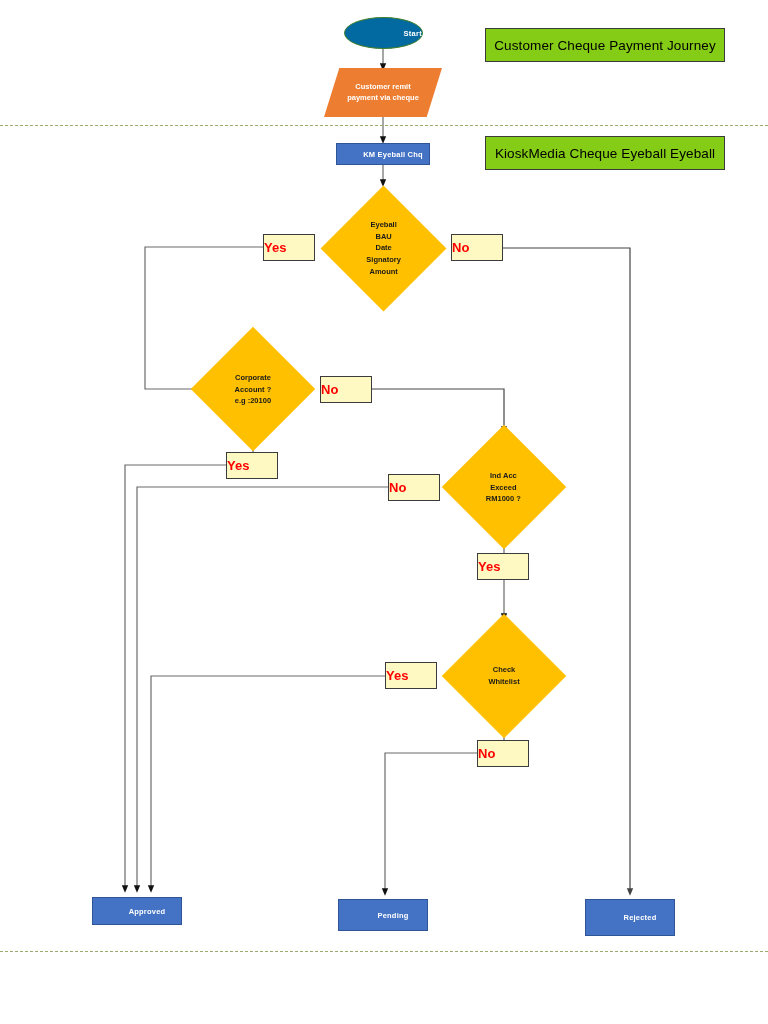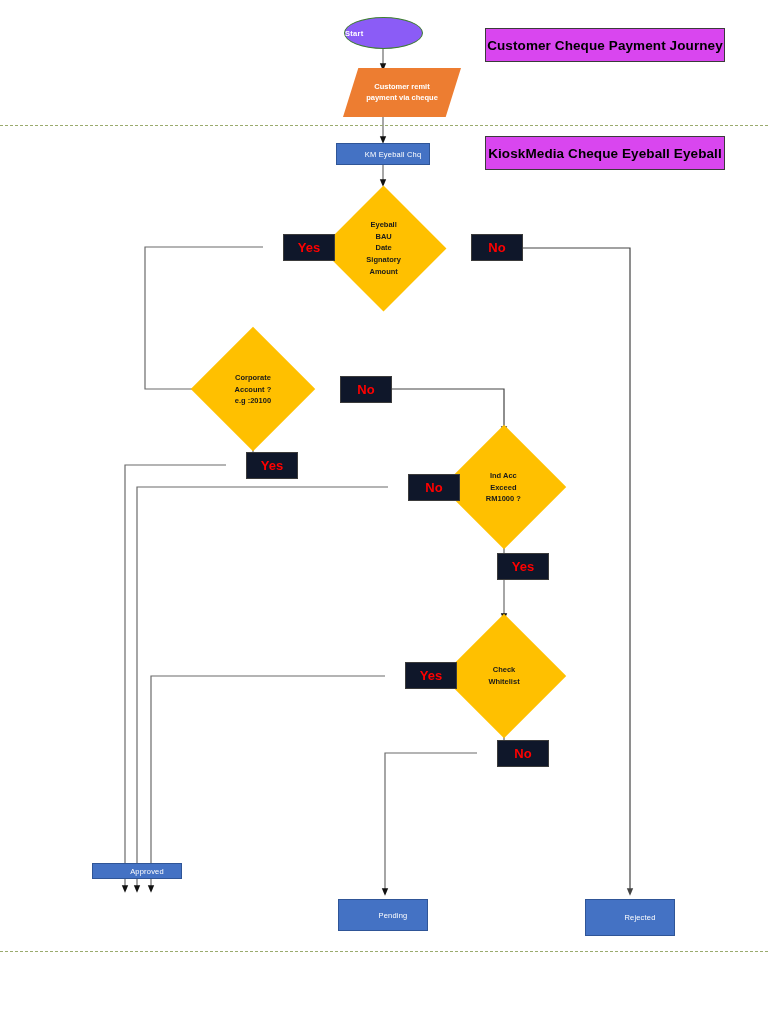--- a/index.html
+++ b/index.html
@@ -22,23 +22,23 @@
     position: absolute;
     left: 0; top: 0;
     width: 768px; height: 1024px;
     pointer-events: none;
   }
   .node { position: absolute; }
 
   
   .terminator {
     border-radius: 50%;
-    background: #8b5cf6;
+    background: #0369a1;
     border: 1px solid #3f7f32;
-    display: flex; align-items: center; justify-content: flex-start;
+    display: flex; align-items: center; justify-content: flex-end;
     color: #ffffff;
     font-size: 7.5px;
     font-weight: bold;
     letter-spacing: .3px;
     text-align: center;
   }
 
   
   .parallelogram {
     background: #ed7d31;
@@ -51,21 +51,21 @@
     clip-path: polygon(13% 0%, 100% 0%, 87% 100%, 0% 100%);
   }
 
   
   .process {
     background: #4472c4;
     border: 1px solid #2f5597;
     display: flex; align-items: center; justify-content: center;
     color: #ffffff;
     font-size: 7.5px;
-    font-weight: normal;
+    font-weight: bold;
     text-align: center;
     letter-spacing: .2px;
     padding-left: 20px;
   }
 
   
   .decision {
     background: #ffc000;
     transform: rotate(45deg);
     display: flex; align-items: center; justify-content: center;
@@ -75,37 +75,36 @@
     color: #1a1a1a;
     font-size: 7.5px;
     font-weight: bold;
     text-align: center;
     line-height: 1.55;
     white-space: nowrap;
   }
 
   
   .tag {
-    background: #0f172a;
+    background: #fef9c3;
     border: 1.6px solid #3b3b3b;
-    display: flex; align-items: center; justify-content: center;
+    display: flex; align-items: center; justify-content: flex-start;
     color: #ff0000;
     font-size: 13px;
     font-weight: bold;
-    margin-left: 20px;
   }
 
   
   .titlebox {
-    background: #d946ef;
+    background: #84cc16;
     border: 1.6px solid #3b3b3b;
     display: flex; align-items: center; justify-content: center;
     color: #000000;
     font-size: 13.5px;
-    font-weight: bold;
+    font-weight: normal;
     letter-spacing: .1px;
   }
 
   
   .lane-sep {
     position: absolute;
     height: 0;
     border-top: 1.4px dashed #9aab6e;
   }
 </style>
@@ -163,21 +162,21 @@
   </div>
 
   <div class="node titlebox" style="left:485px; top:136px; width:240px; height:34px;">
     <span>KioskMedia Cheque Eyeball Eyeball</span>
   </div>
 
   <div class="node terminator" style="left:344px; top:17px; width:79px; height:32px;">
     <span>Start</span>
   </div>
 
-  <div class="node parallelogram" style="left:343px; top:68px; width:118px; height:49px;">
+  <div class="node parallelogram" style="left:324px; top:68px; width:118px; height:49px;">
     <div style="display:flex; flex-direction:column; align-items:center;">
       <span>Customer remit</span>
       <span>payment via cheque</span>
     </div>
   </div>
 
   <div class="node process" style="left:336px; top:143px; width:94px; height:22px;">
     <span>KM Eyeball Chq</span>
   </div>
 
@@ -239,21 +238,21 @@
   </div>
 
   <div class="node tag" style="left:385px; top:662px; width:52px; height:27px;">
     <span>Yes</span>
   </div>
 
   <div class="node tag" style="left:477px; top:740px; width:52px; height:27px;">
     <span>No</span>
   </div>
 
-  <div class="node process" style="left:92px; top:863px; width:90px; height:16px;">
+  <div class="node process" style="left:92px; top:897px; width:90px; height:28px;">
     <span>Approved</span>
   </div>
 
   <div class="node process" style="left:338px; top:899px; width:90px; height:32px;">
     <span>Pending</span>
   </div>
 
   <div class="node process" style="left:585px; top:899px; width:90px; height:37px;">
     <span>Rejected</span>
   </div>

